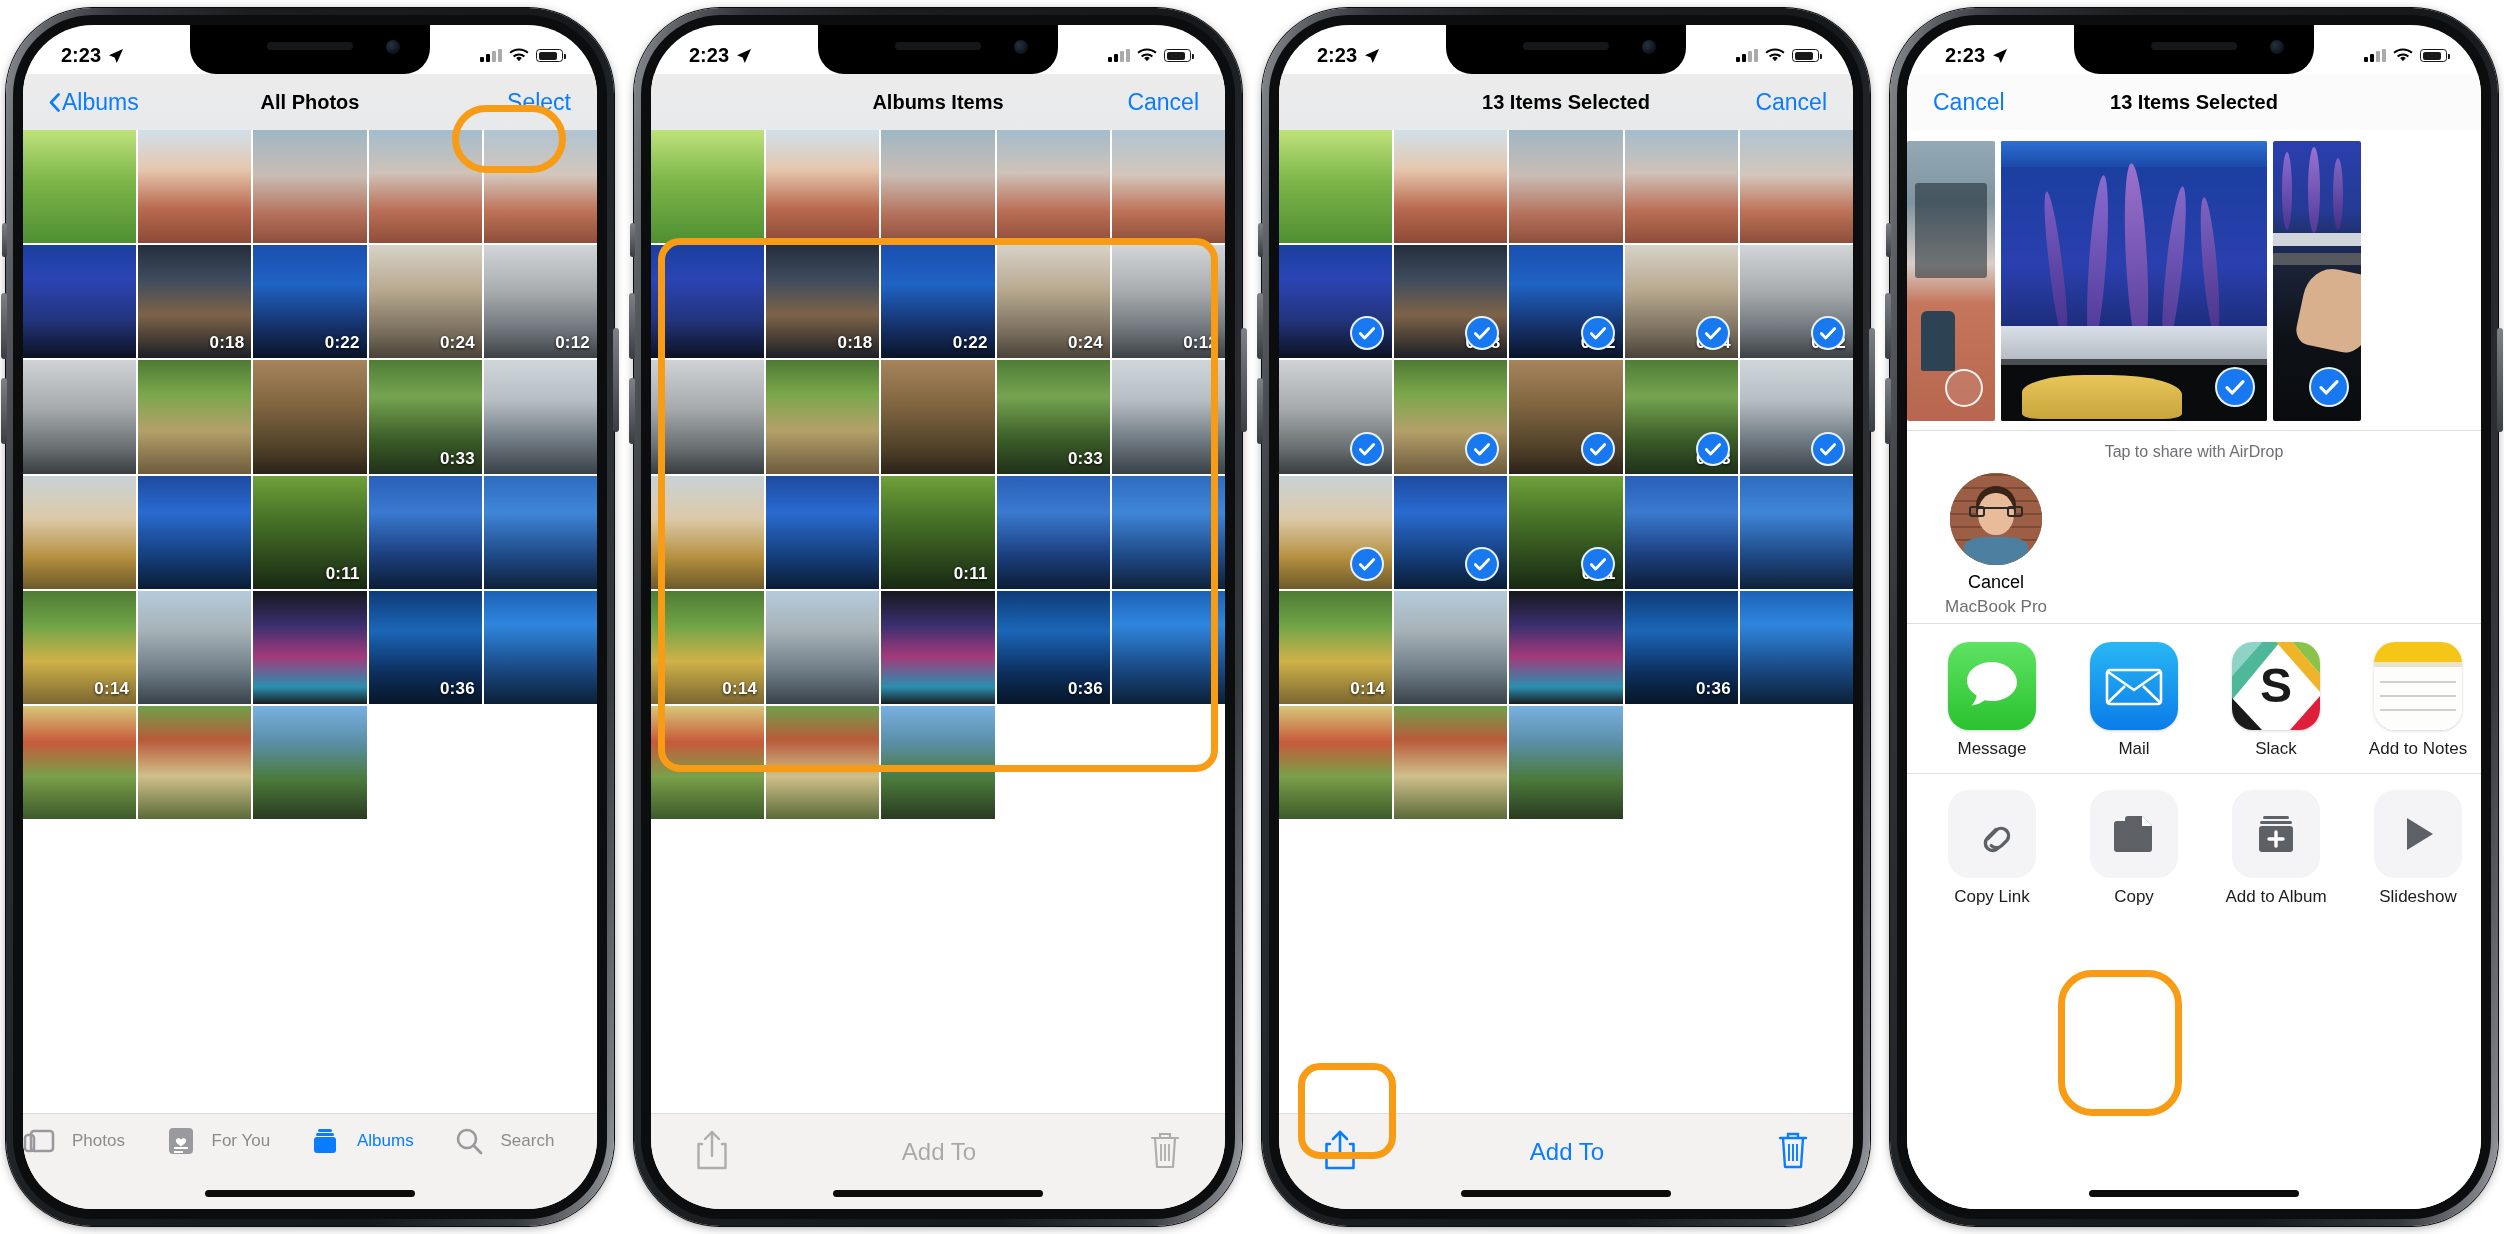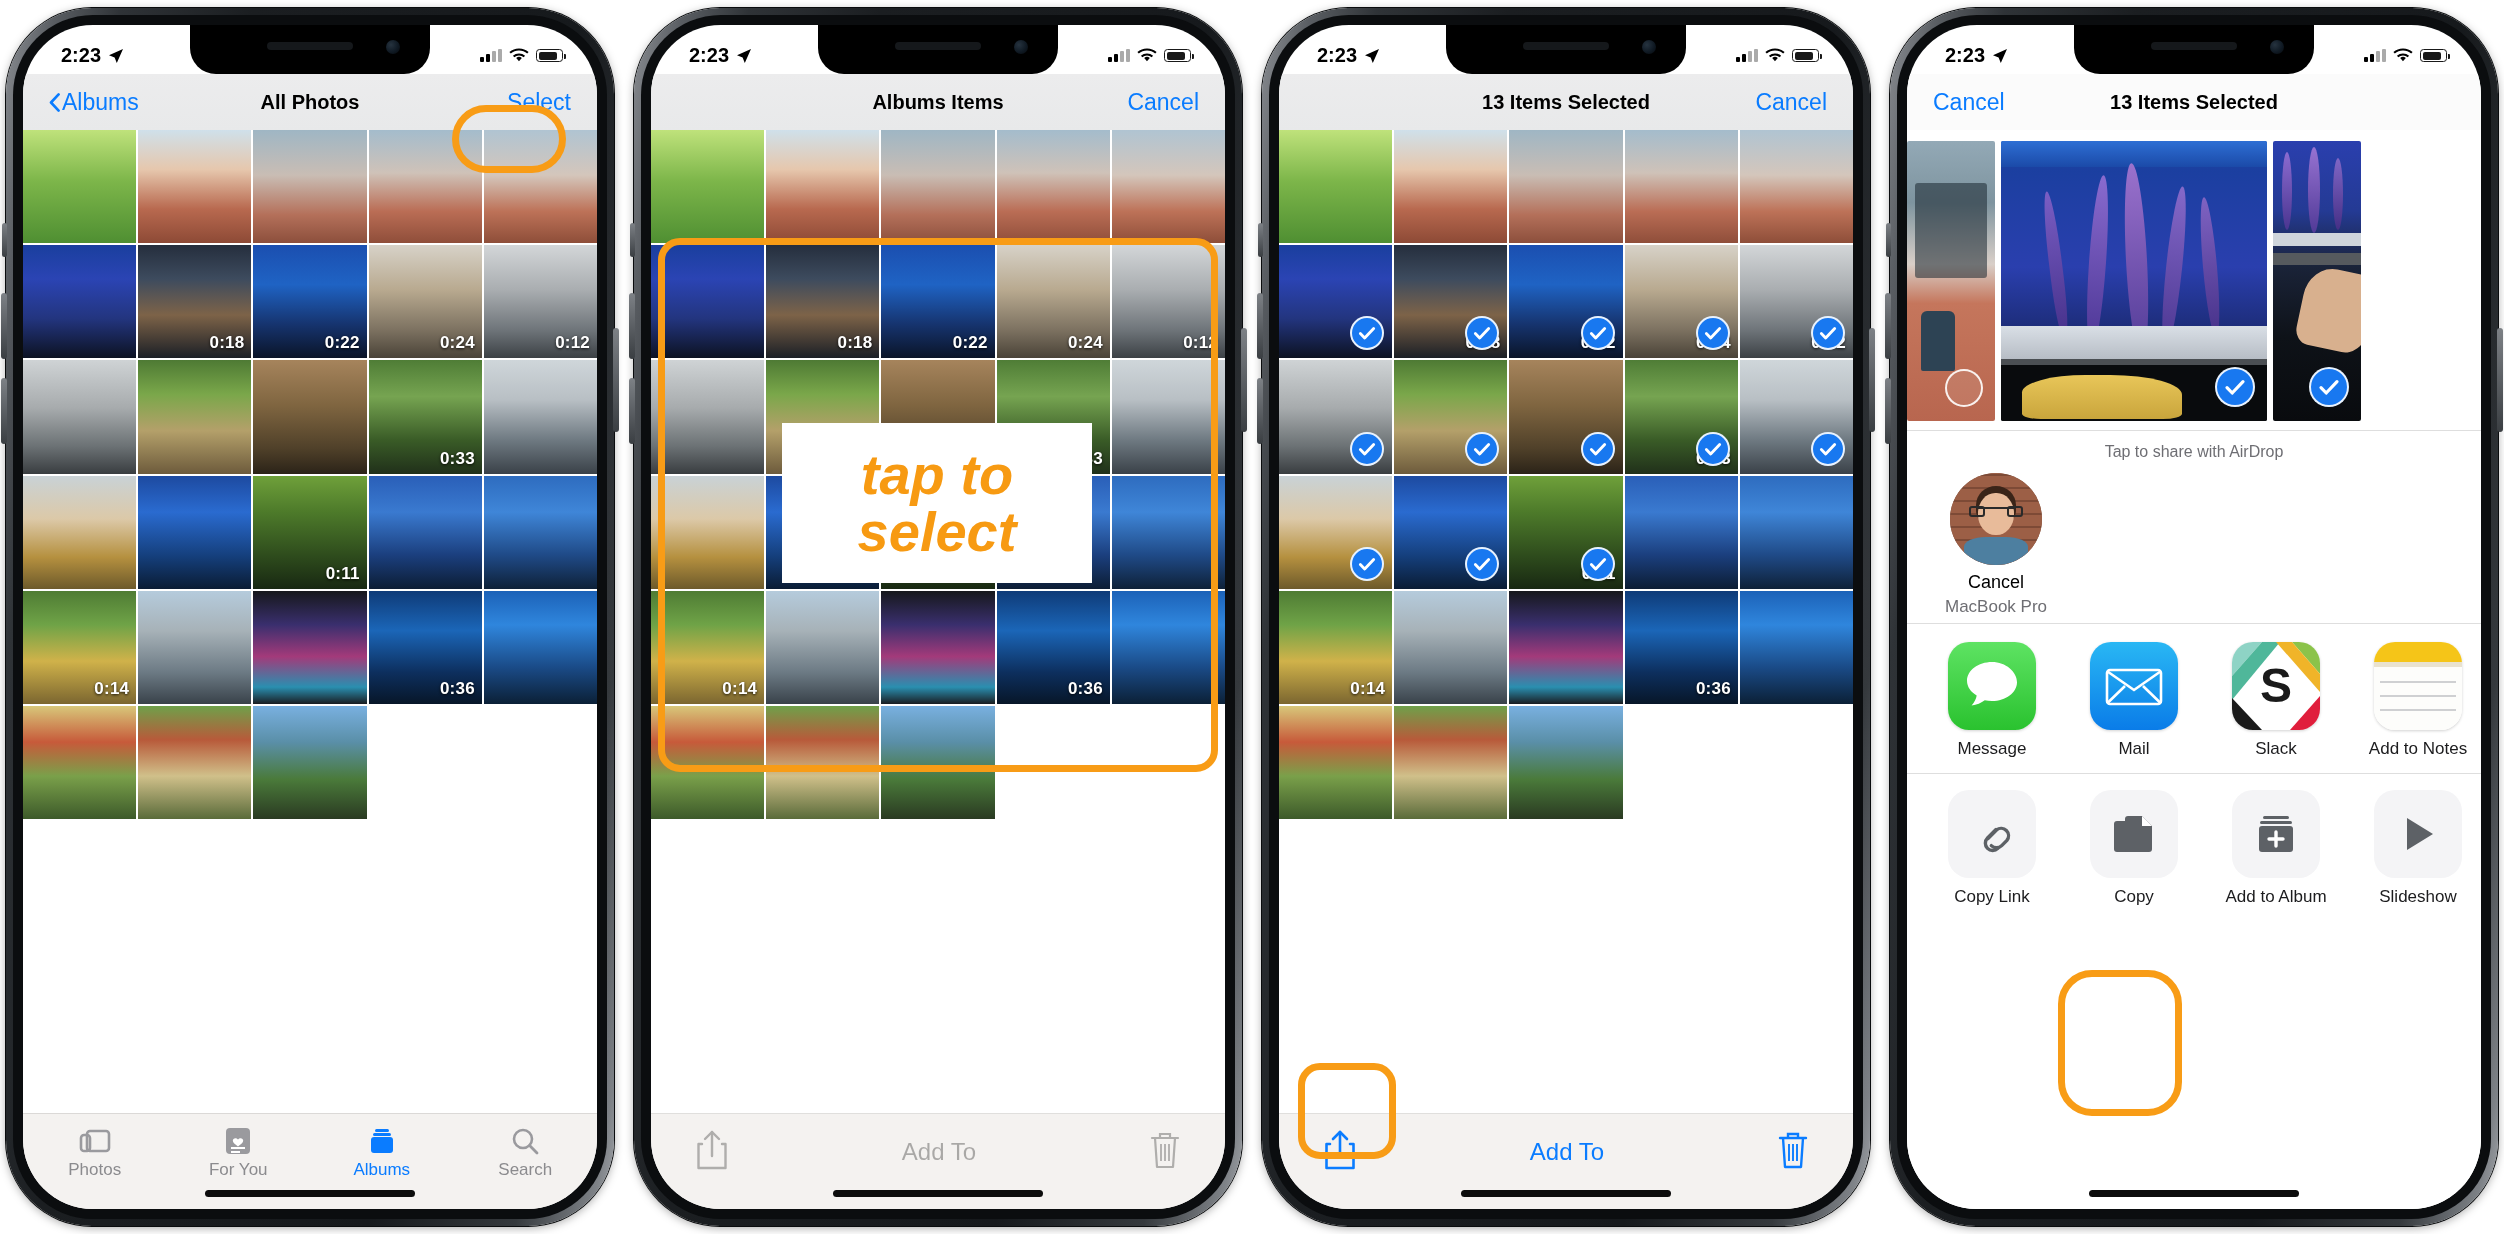--- a/index.html
+++ b/index.html
@@ -138,21 +138,21 @@
   }
 
   
   .tabbar {
     position:relative; height:96px;
     background: rgba(243,241,239,.94);
     display:flex; align-items:flex-start; justify-content:space-around;
     padding-top:10px;
     border-top:1px solid rgba(0,0,0,.10);
   }
-  .tab { display:flex; flex-direction:column; align-items:center; gap:2px; width:25%; }
+  .tab { display:flex; flex-direction:row; align-items:center; gap:17px; width:25%; }
   .tab .ti { height:34px; display:flex; align-items:center; justify-content:center;}
   .tab .tl { font-size:17px; color:#8b8b8e; }
   .tab.active .tl { color:#0a7cff; }
 
   
   .seltoolbar {
     position:relative; height:96px;
     background: rgba(243,241,239,.94);
     display:flex; align-items:center; justify-content:space-between;
     padding: 0 44px 20px;
@@ -581,24 +581,20 @@
                 <path d="M6 8l2 29h16l2-29" fill="none" stroke="#111" stroke-width="2.2" stroke-linejoin="round"></path>
                 <path d="M12 14v17M16 14v17M20 14v17" stroke="#111" stroke-width="1.8"></path>
               </svg>
           </span>
         </div>
       </div>
       <div class="home-ind"></div>
     </div>
 
     <div class="hl" style="left:24px; top:230px; width:560px; height:534px; border-radius:22px;"></div>
-    <div class="tap-label" style="left:148px; top:415px; width:310px; height:160px; font-size:56px;">
-      <span>tap to</span>
-      <span>select</span>
-    </div>
   </div>
 
   <div class="phone">
     <div class="phone-body"></div>
     <div class="btn-side btn-left-1"></div>
     <div class="btn-side btn-left-2"></div>
     <div class="btn-side btn-left-3"></div>
     <div class="btn-side btn-right-1"></div>
     <div class="phone-inner-ring"></div>
     <div class="screen">

